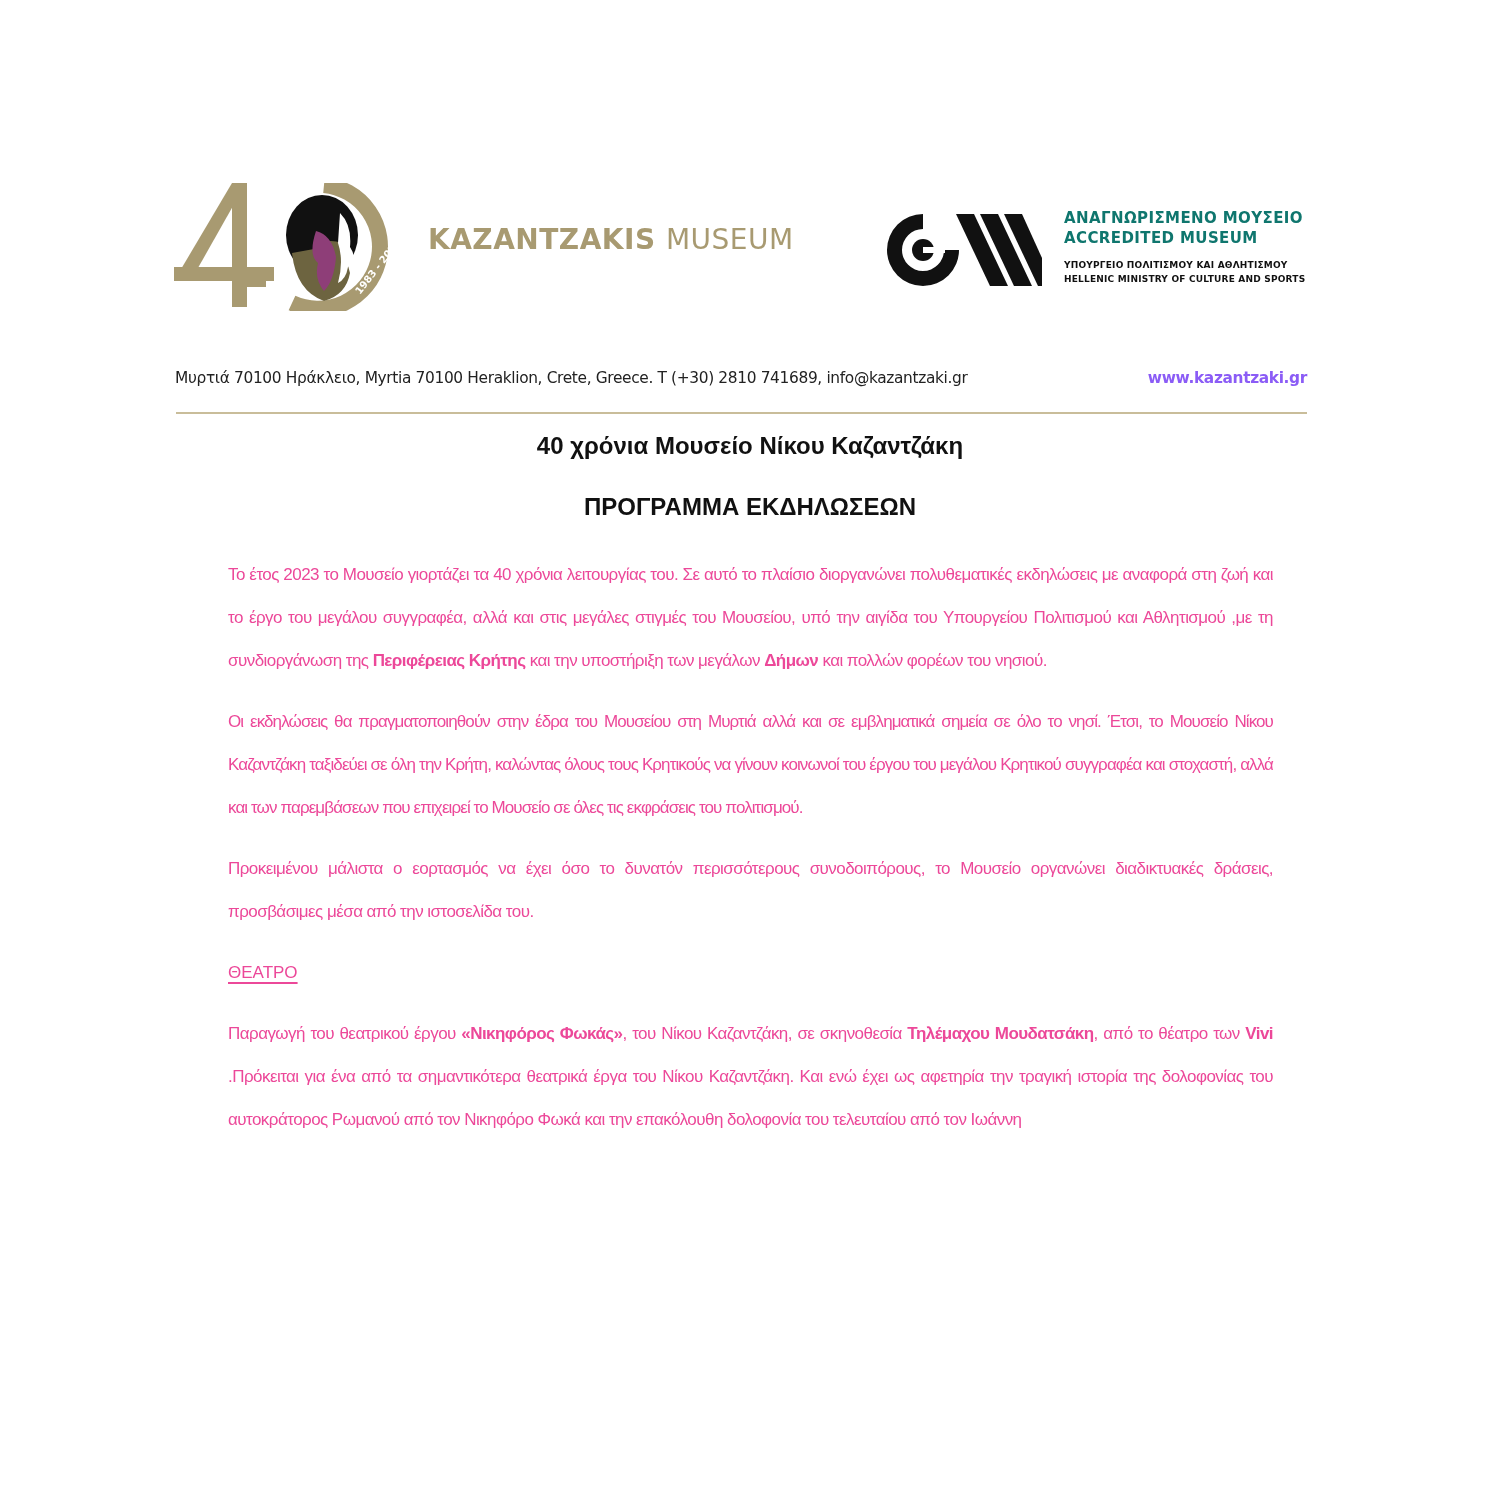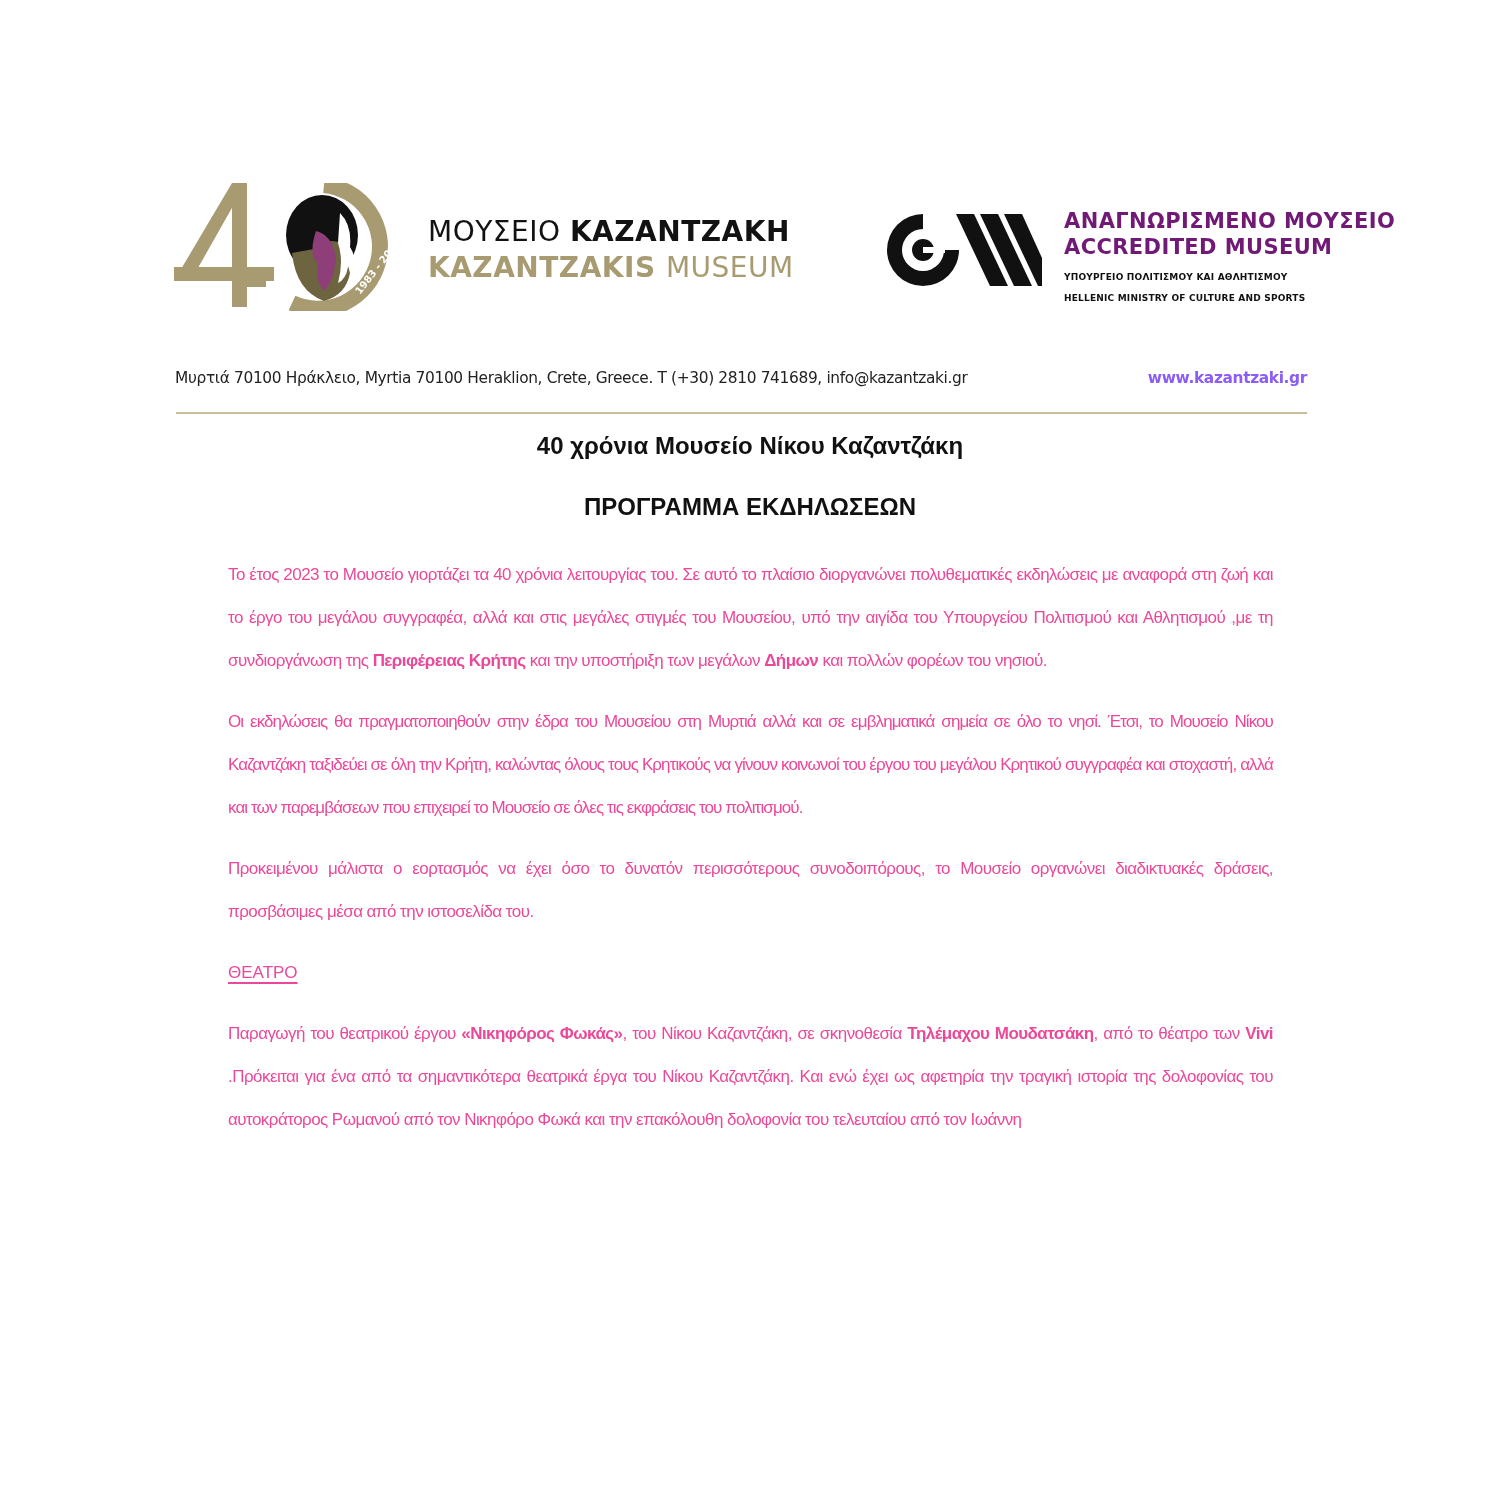--- a/index.html
+++ b/index.html
@@ -63,37 +63,37 @@
       height: 78px;
     }
     .accredited-text {
       position: absolute;
       left: 1064px;
       top: 211px;
       line-height: 1;
     }
     .acc-line1, .acc-line2 {
       font-family: "DejaVu Sans", sans-serif;
-      font-size: 21px;
+      font-size: 15px;
       font-weight: 600;
-      color: #701a75;
+      color: #0f766e;
       letter-spacing: 0.4px;
       white-space: nowrap;
     }
     .acc-line2 { margin-top: 5px; }
     .acc-line3, .acc-line4 {
       font-family: "DejaVu Sans", sans-serif;
       font-size: 9px;
       font-weight: bold;
       color: #111;
       letter-spacing: 0.2px;
       white-space: nowrap;
     }
     .acc-line3 { margin-top: 15px; }
-    .acc-line4 { margin-top: 12px; }
+    .acc-line4 { margin-top: 5px; }
 
     .address-bar {
       position: absolute;
       left: 175px;
       top: 369px;
       width: 1132px;
       font-family: "DejaVu Sans", sans-serif;
       font-size: 15.4px;
       color: #222;
       white-space: nowrap;
@@ -166,21 +166,20 @@
     <path d="M150,2 A62,62 0 1,1 118,120" fill="none" stroke="#a89a71" stroke-width="16"></path>
 
     <ellipse cx="148" cy="52" rx="36" ry="40" fill="#111111"></ellipse>
     <path d="M118,70 Q122,108 150,118 Q172,112 176,90 L168,60 Q150,54 140,66 Z" fill="#6d6440"></path>
     <path d="M142,48 Q158,52 162,74 Q160,98 150,108 Q140,96 144,80 Q134,72 142,48 Z" fill="#8e3e78"></path>
     <path d="M166,30 Q178,42 176,64 Q184,76 174,84 Q172,96 164,100 Q170,78 164,60 Z" fill="#ffffff"></path>
     <text x="186" y="112" font-size="10" fill="#ffffff" font-family="DejaVu Sans, sans-serif" font-weight="bold" transform="rotate(-52 186 112)">1983 - 2023</text>
   </svg>
 
   <div class="brand-text">
-    <div class="brand-line1"><span class="light">ΜΟΥΣΕΙΟ </span><span class="bold">ΚΑΖΑΝΤΖΑΚΗ</span></div>
     <div class="brand-line2"><span class="bold">KAZANTZAKIS </span><span class="light">MUSEUM</span></div>
   </div>
 
   <svg class="accredited-logo" viewBox="0 0 158 78">
     <path d="M39,4 A36,36 0 1,0 75,40 L60,40 A21,21 0 1,1 39,19 Z" fill="#111"></path>
     <circle cx="39" cy="40" r="11" fill="#111"></circle>
     <rect x="39" y="37" width="22" height="6" fill="#fff"></rect>
     <polygon points="72,4 90,4 124,76 106,76" fill="#111"></polygon>
     <polygon points="96,4 114,4 148,76 130,76" fill="#111"></polygon>
     <polygon points="120,4 138,4 158,48 158,76 154,76" fill="#111"></polygon>

